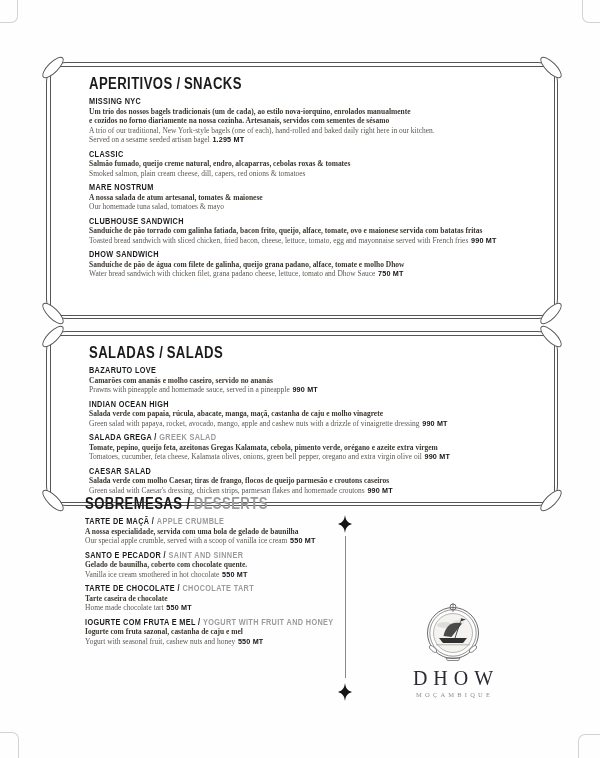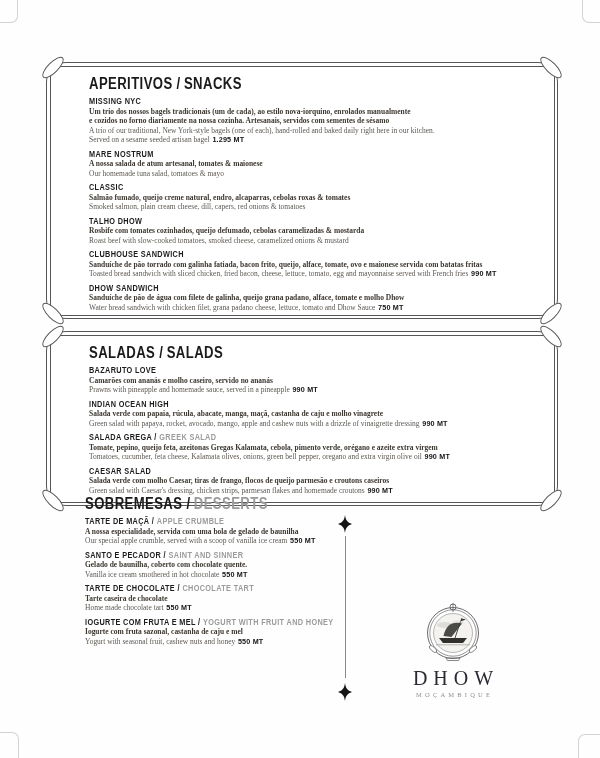--- a/index.html
+++ b/index.html
@@ -73,36 +73,31 @@
 
     <div class="item">
       <div class="iname"><span class="nm">MISSING NYC</span></div>
       <div class="line pt">Um trio dos nossos bagels tradicionais (um de cada), ao estilo nova-iorquino, enrolados manualmente</div>
       <div class="line pt">e cozidos no forno diariamente na nossa cozinha. Artesanais, servidos com sementes de sésamo</div>
       <div class="line en">A trio of our traditional, New York-style bagels (one of each), hand-rolled and baked daily right here in our kitchen.</div>
       <div class="line en"><span>Served on a sesame seeded artisan bagel</span><span class="price">1.295 MT</span></div>
     </div>
 
     <div class="item">
+      <div class="iname"><span class="nm">CLASSIC</span></div>
+      <div class="line pt">Salmão fumado, queijo creme natural, endro, alcaparras, cebolas roxas &amp; tomates</div>
+      <div class="line en">Smoked salmon, plain cream cheese, dill, capers, red onions &amp; tomatoes</div>
+    </div>
+
+    <div class="item">
       <div class="iname"><span class="nm">MARE NOSTRUM</span></div>
       <div class="line pt">A nossa salada de atum artesanal, tomates &amp; maionese</div>
       <div class="line en">Our homemade tuna salad, tomatoes &amp; mayo</div>
     </div>
 
-    <div class="item">
-      <div class="iname"><span class="nm">CLASSIC</span></div>
-      <div class="line pt">Salmão fumado, queijo creme natural, endro, alcaparras, cebolas roxas &amp; tomates</div>
-      <div class="line en">Smoked salmon, plain cream cheese, dill, capers, red onions &amp; tomatoes</div>
-    </div>
-
-    <div class="item">
-      <div class="iname"><span class="nm">TALHO DHOW</span></div>
-      <div class="line pt">Rosbife com tomates cozinhados, queijo defumado, cebolas caramelizadas &amp; mostarda</div>
-      <div class="line en">Roast beef with slow-cooked tomatoes, smoked cheese, caramelized onions &amp; mustard</div>
-    </div>
 
     <div class="item">
       <div class="iname"><span class="nm">CLUBHOUSE SANDWICH</span></div>
       <div class="line pt">Sanduíche de pão torrado com galinha fatiada, bacon frito, queijo, alface, tomate, ovo e maionese servida com batatas fritas</div>
       <div class="line en"><span>Toasted bread sandwich with sliced chicken, fried bacon, cheese, lettuce, tomato, egg and mayonnaise served with French fries</span><span class="price">990 MT</span></div>
     </div>
 
     <div class="item">
       <div class="iname"><span class="nm">DHOW SANDWICH</span></div>
       <div class="line pt">Sanduíche de pão de água com filete de galinha, queijo grana padano, alface, tomate e molho Dhow</div>

